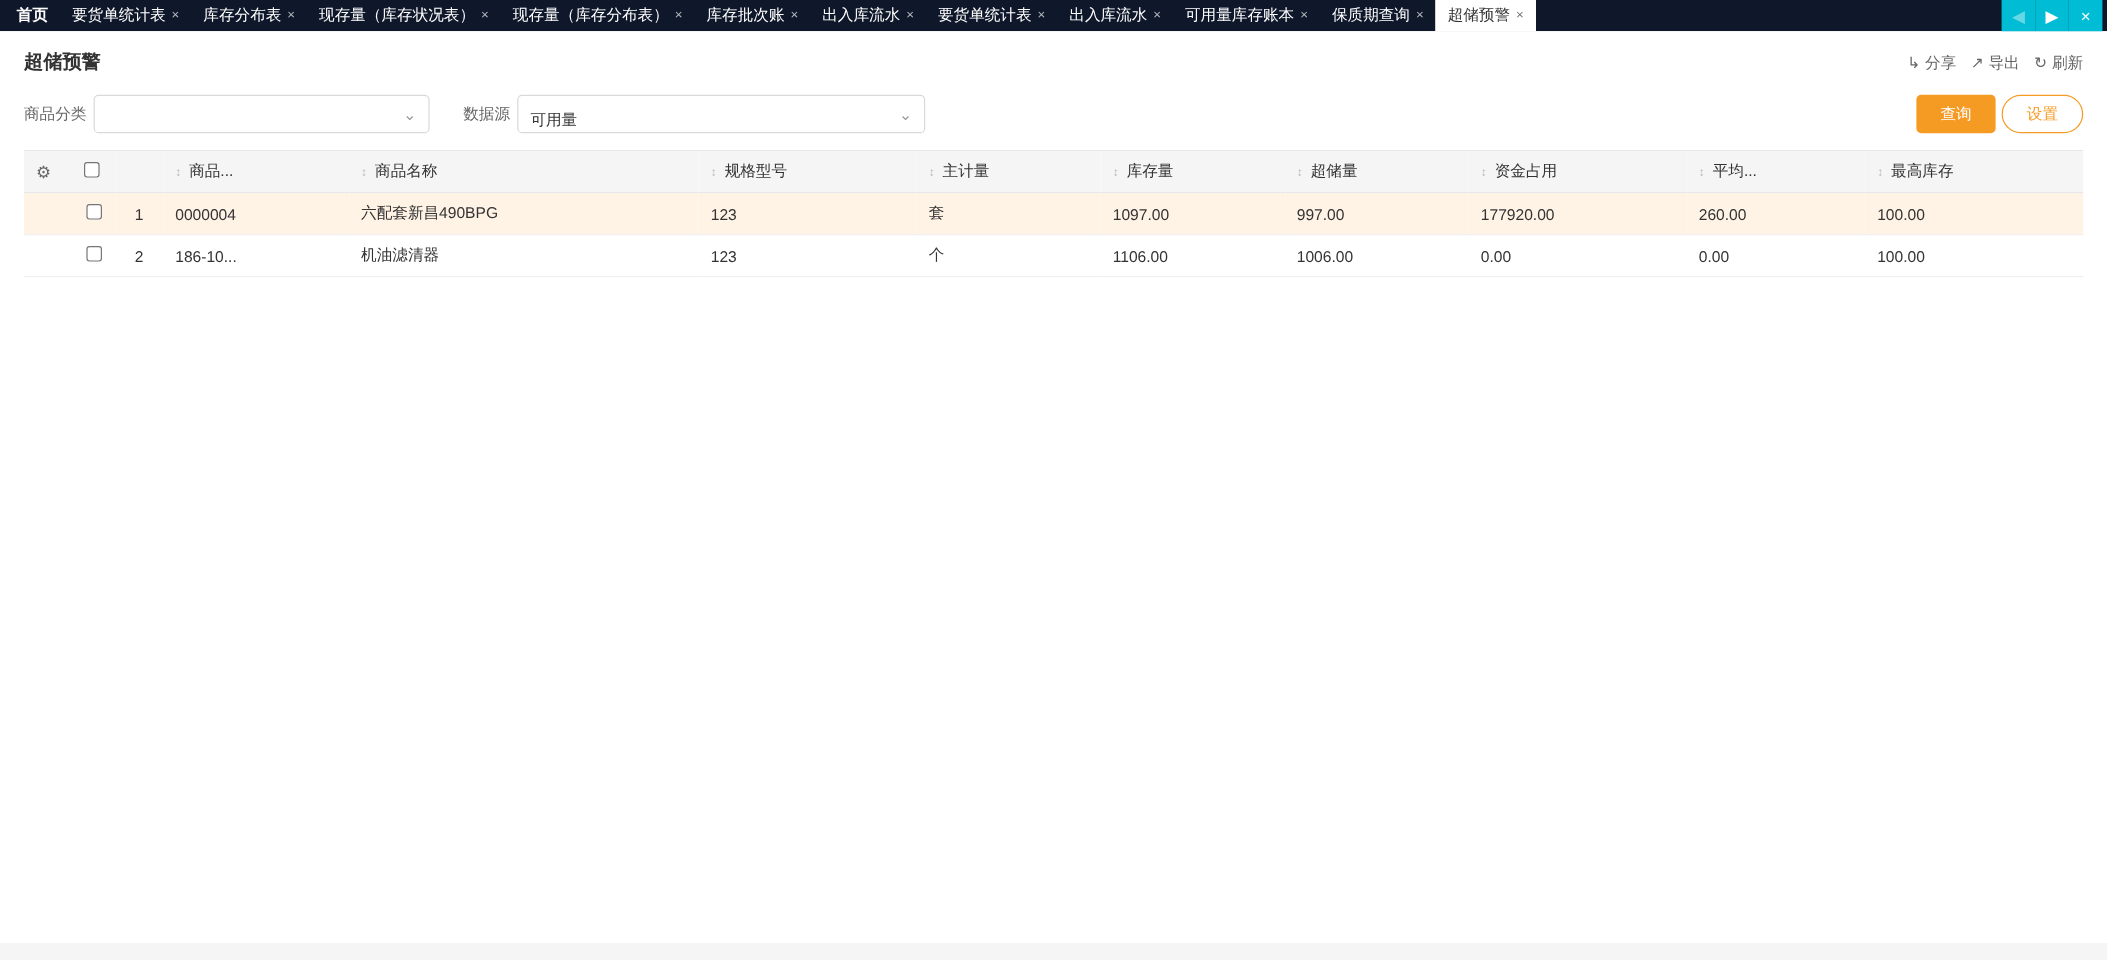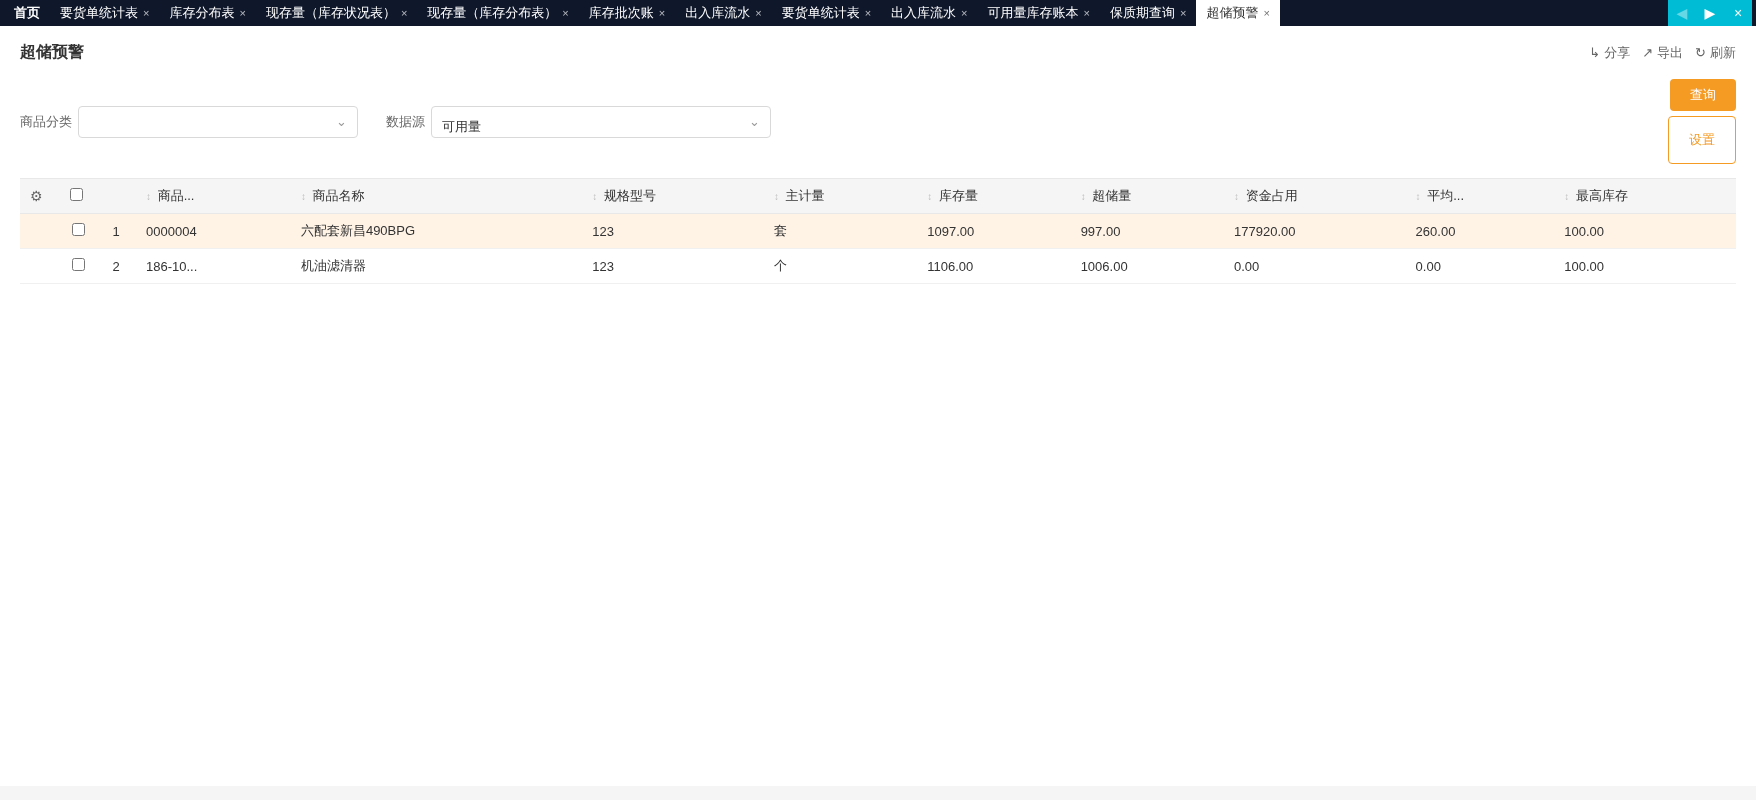--- a/index.html
+++ b/index.html
@@ -129,25 +129,25 @@
       border-radius: 4px;
       padding: 6px 20px;
       cursor: pointer;
       font-size: 13px;
       height: 32px;
     }
     .btn-settings {
       background: #fff;
       color: #f59a23;
       border: 1px solid #f59a23;
-      border-radius: 4px;
+      border-radius: 16px;
       padding: 6px 20px;
       cursor: pointer;
       font-size: 13px;
-      height: 48px;
+      height: 32px;
     }
 
     
     .data-table {
       width: 100%;
       border-collapse: collapse;
       font-size: 13px;
     }
     .data-table thead tr {
       background: #f5f5f5;
@@ -281,21 +281,21 @@
         </div>
       </div>
       <div class="filter-item" style="margin-left:20px;">
         <span class="filter-label">数据源</span>
         <div class="filter-select filter-select-datasource">
           <span class="filter-select-value">可用量</span>
           <span class="arrow">⌄</span>
         </div>
       </div>
     </div>
-    <div style="display:flex; flex-direction:column; gap:5px; align-items:flex-end;">
+    <div style="display:flex; gap:5px; align-items:flex-end;">
       <button class="btn-query">查询</button>
       <button class="btn-settings">设置</button>
     </div>
   </div>
 
   <table class="data-table">
     <thead>
       <tr>
         <th class="gear-cell">
           <span class="gear-icon">⚙</span>

